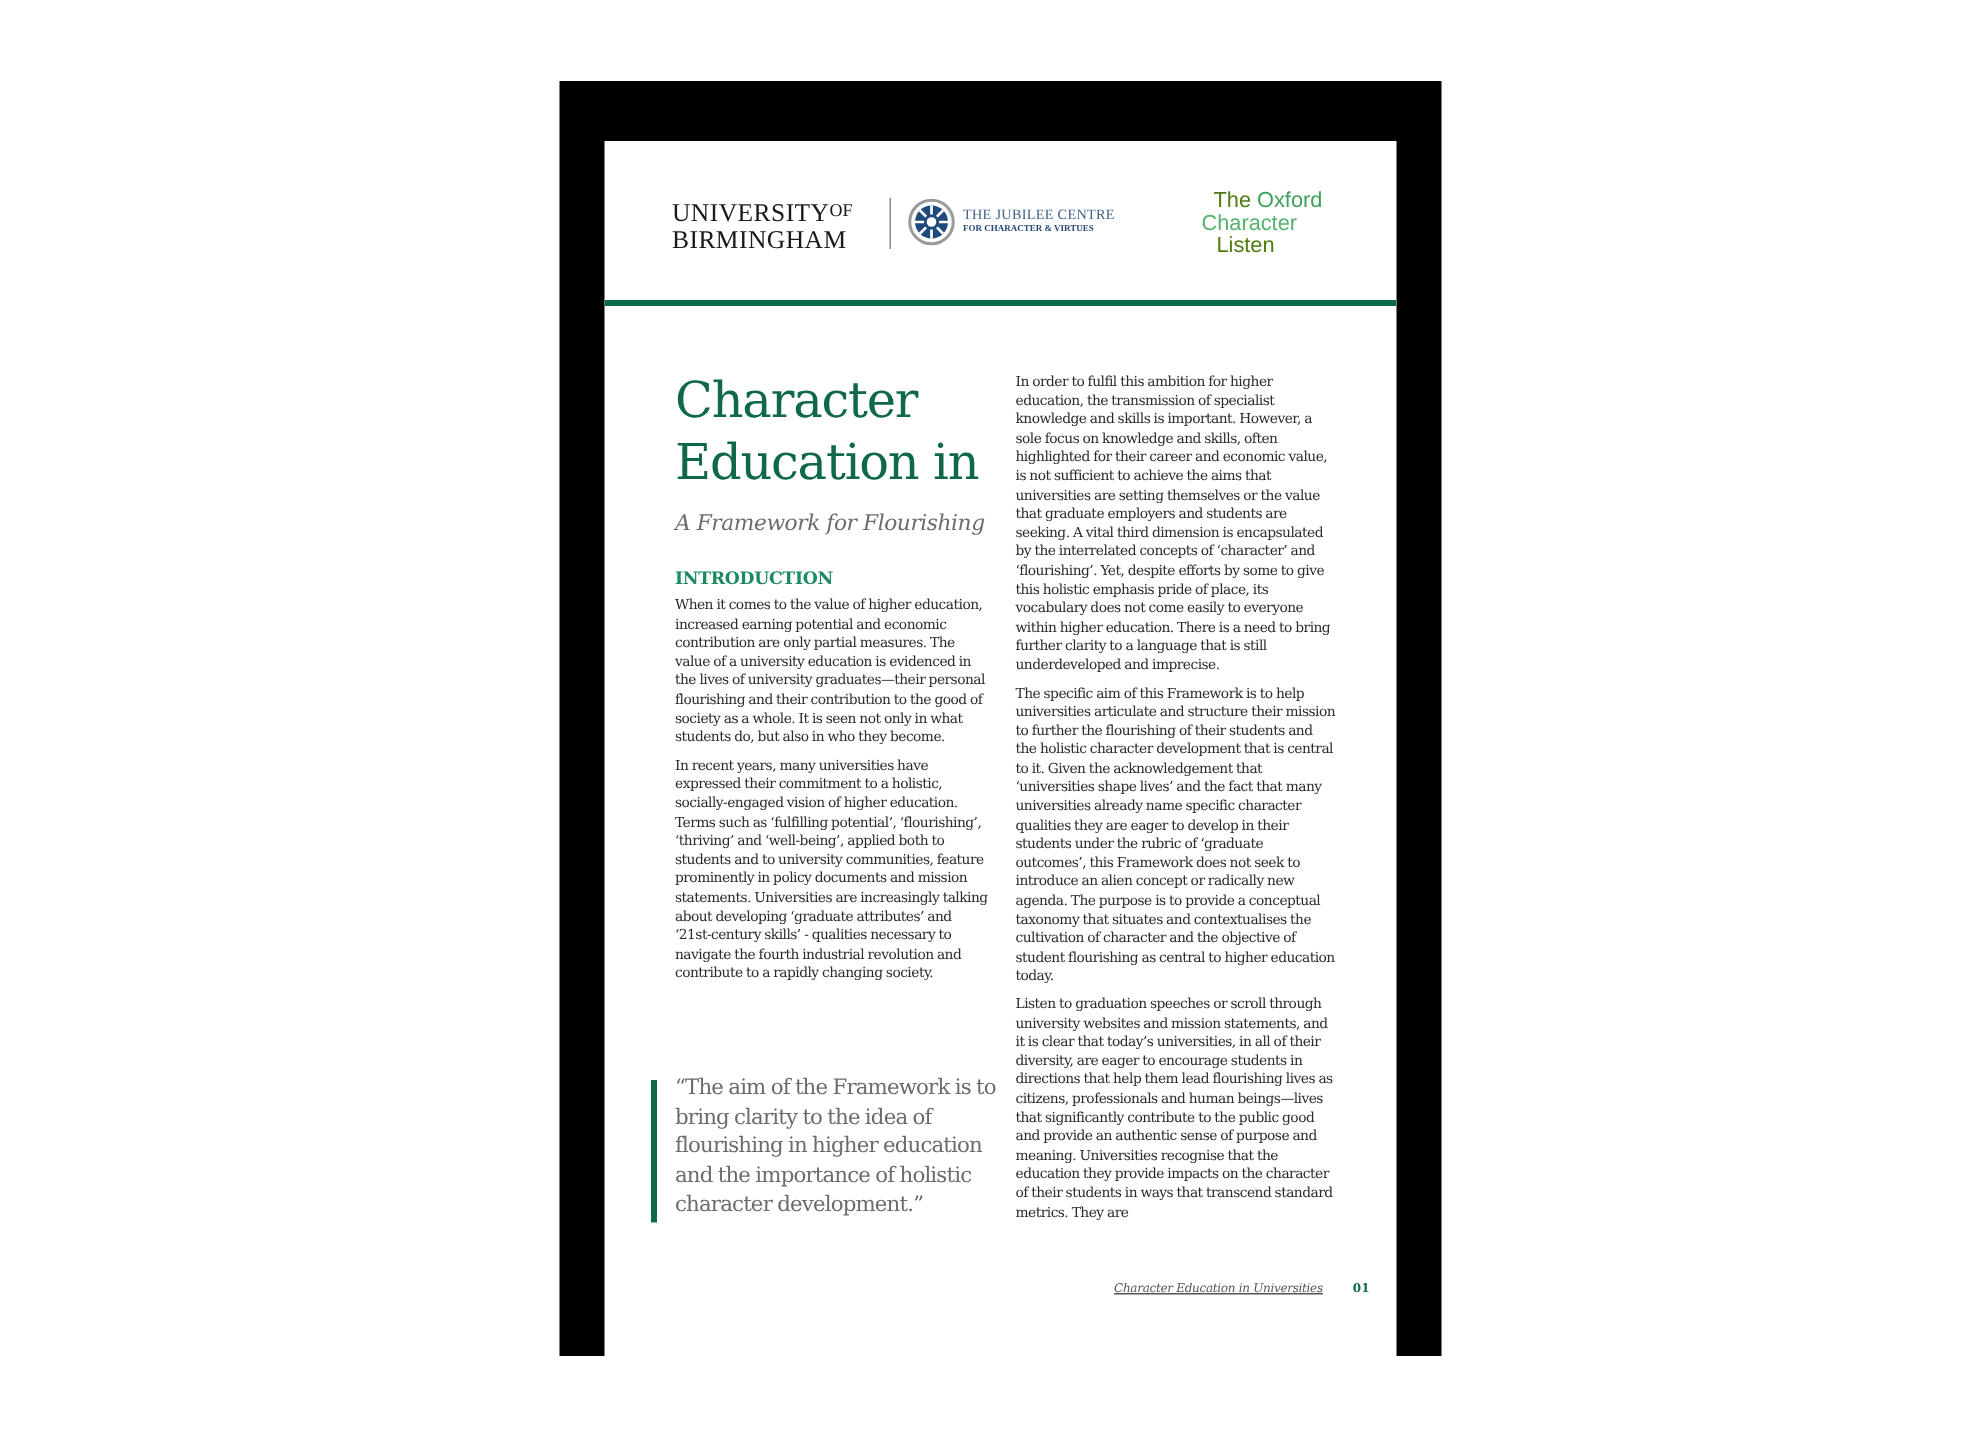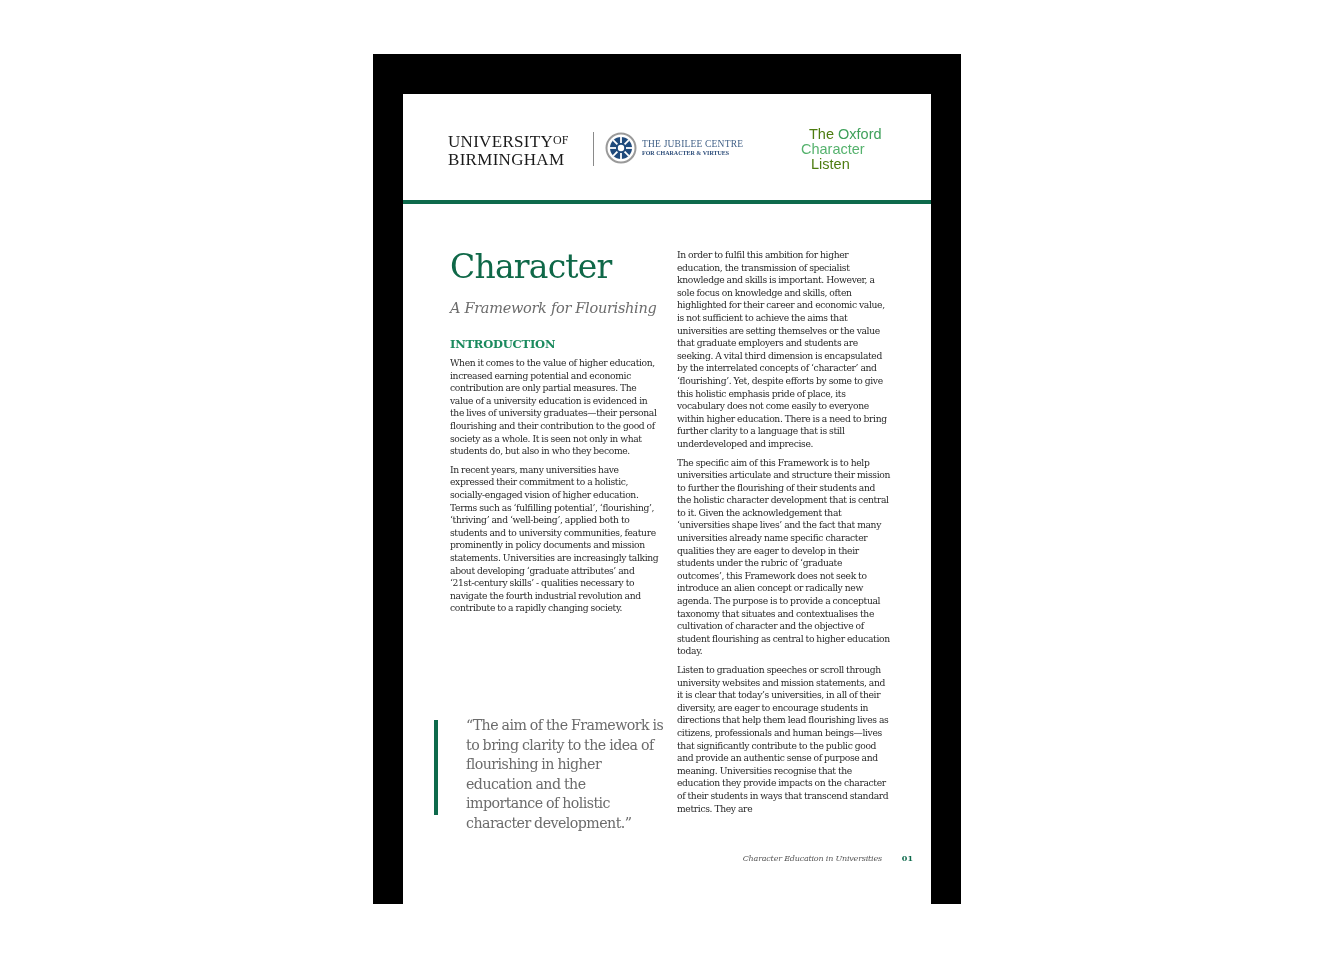--- a/index.html
+++ b/index.html
@@ -153,21 +153,21 @@
       letter-spacing: -0.35px;
       word-spacing: -0.3px;
     }
     .pull-quote {
       position: absolute;
       left: 31px;
       top: 626px;
       width: 230px;
       height: 95px;
       border-left: 4px solid #0e6a4c;
-      padding-left: 28px;
+      padding-left: 12px;
       box-sizing: border-box;
     }
     .pull-quote p {
       margin: 0;
       font-family: "DejaVu Serif", serif;
       font-size: 14.2px;
       line-height: 19.6px;
       color: #6b6b6b;
       letter-spacing: -0.55px;
       word-spacing: -0.5px;
@@ -190,20 +190,21 @@
       right: 18px;
       top: 759px;
       font-family: "DejaVu Serif", serif;
       font-size: 8px;
       color: #555555;
       white-space: nowrap;
     }
     .footer .title-ref {
       font-style: italic;
       letter-spacing: -0.2px;
+      text-decoration: underline;
     }
     .footer .page-num {
       margin-left: 20px;
       font-weight: bold;
       color: #0e6a4c;
     }
   </style>
 </head>
 <body>
 
@@ -245,20 +246,21 @@
       <div class="mid">Character</div>
       <div class="l3 light">Listen</div>
     </div>
 
     <div class="green-rule"></div>
   </div>
 
   <div class="left-col">
     <h1 class="title">
       <div>Character</div>
+      <div>Education in</div>
     </h1>
     <p class="subtitle">A Framework for Flourishing</p>
     <h2 class="section-heading">INTRODUCTION</h2>
     <p class="body-text">When it comes to the value of higher education, increased earning potential and economic contribution are only partial measures. The value of a university education is evidenced in the lives of university graduates—their personal flourishing and their contribution to the good of society as a whole. It is seen not only in what students do, but also in who they become.</p>
     <p class="body-text">In recent years, many universities have expressed their commitment to a holistic, socially-engaged vision of higher education. Terms such as ‘fulfilling potential’, ‘flourishing’, ‘thriving’ and ‘well-being’, applied both to students and to university communities, feature prominently in policy documents and mission statements. Universities are increasingly talking about developing ‘graduate attributes’ and ‘21st-century skills’ - qualities necessary to navigate the fourth industrial revolution and contribute to a rapidly changing society.</p>
   </div>
 
   <div class="pull-quote">
     <p>“The aim of the Framework is to bring clarity to the idea of flourishing in higher education and the importance of holistic character development.”</p>
   </div>

